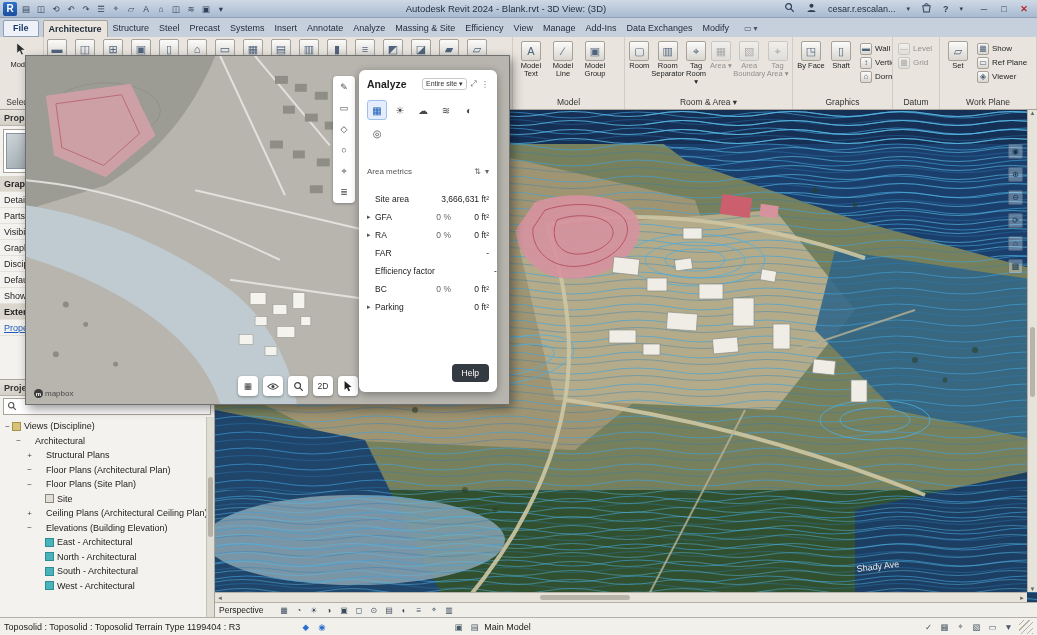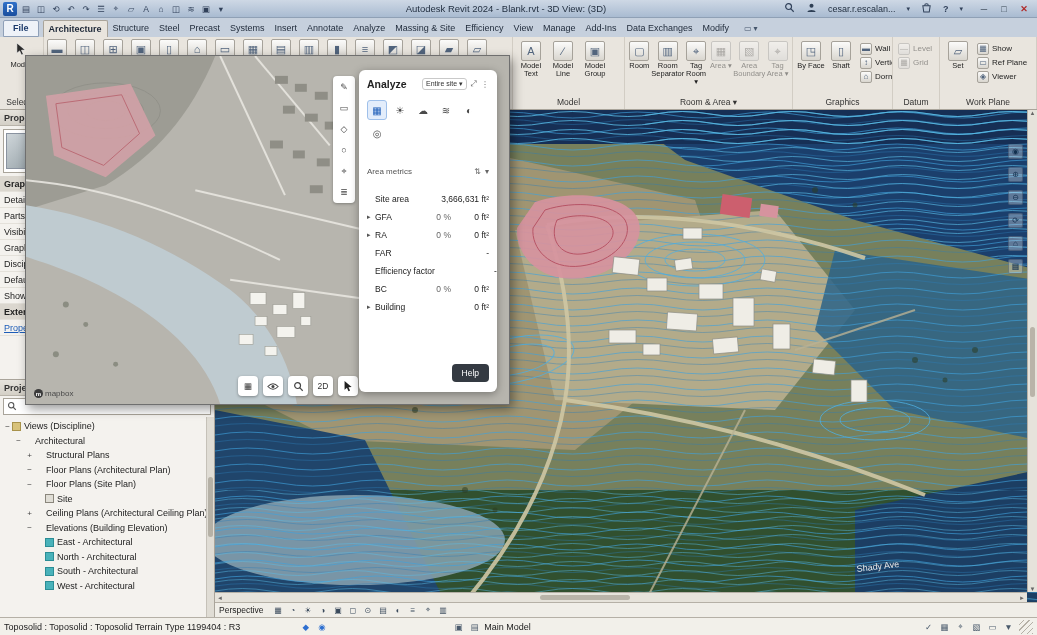--- a/index.html
+++ b/index.html
@@ -77,21 +77,21 @@
 .canvas{position:absolute;left:215px;right:0;top:0;bottom:15px;background:#5d6b4e;overflow:hidden}
 svg.terr{position:absolute;inset:0;width:100%;height:100%}
 .navbar{position:absolute;right:14px;top:34px;display:flex;flex-direction:column;gap:8px}
 .nvb{width:15px;height:15px;background:rgba(255,255,255,.3);border:1px solid rgba(20,40,70,.35);border-radius:2px;color:#12304f;font-size:8px;display:flex;align-items:center;justify-content:center}
 .vscroll{position:absolute;right:0;top:0;bottom:10px;width:10px;background:#e6e3db;border-left:1px solid #b5b0a6;display:flex;flex-direction:column;justify-content:space-between;align-items:center;font-size:6px;color:#666}
 .vthumb{position:absolute;right:2px;top:45%;width:5px;height:70px;background:#b9b4a9;border-radius:3px}
 .hscroll{position:absolute;left:0;right:10px;bottom:0;height:10px;background:#e6e3db;border-top:1px solid #b5b0a6;display:flex;justify-content:space-between;align-items:center;font-size:6px;color:#666;padding:0 2px}
 .hthumb{position:absolute;left:40%;bottom:2px;height:5px;width:90px;background:#b9b4a9;border-radius:3px}
 
 
-.viewbar{position:absolute;left:215px;right:0;bottom:0;height:15px;background:#f0eee8;border-top:1px solid #b5b0a6;display:flex;align-items:center;gap:4px;padding:0 4px}
+.viewbar{position:absolute;left:215px;right:0;bottom:0;height:15px;background:#f0eee8;border-top:1px solid #b5b0a6;display:flex;align-items:center;gap:10px;padding:0 4px}
 .vlabel{font-size:8.5px;margin-right:4px;white-space:nowrap}
 .vicons{display:flex;gap:2px}
 .vi{width:13px;height:13px;font-size:8px;display:flex;align-items:center;justify-content:center;color:#3a4a5c}
 
 
 .statusbar{position:absolute;left:0;right:0;bottom:0;height:18px;background:#f2f0ea;border-top:1px solid #b5b0a6;display:flex;align-items:center;padding:0 4px;gap:4px;font-size:9px}
 .sb-left{white-space:nowrap}
 .sb-center{display:flex;gap:3px;margin-left:55px}
 .sbi{width:13px;height:13px;display:flex;align-items:center;justify-content:center;font-size:8.5px;color:#2e6fd0}
 .sb-mid{display:flex;align-items:center;gap:3px;margin-left:120px}
@@ -825,21 +825,21 @@
 
         <div class="mrow">
           <span class="mexp"></span>
           <span class="mlabel">BC</span>
           <span class="mpct">0 %</span>
           <span class="mval">0 ft²</span>
         </div>
 
         <div class="mrow">
           <span class="mexp">▸</span>
-          <span class="mlabel">Building</span>
+          <span class="mlabel">Parking</span>
           <span class="mpct"></span>
           <span class="mval">0 ft²</span>
         </div>
 
     </div>
     <div class="helpbtn">Help</div>
   </div>
 </div>
 
 </body></html>

